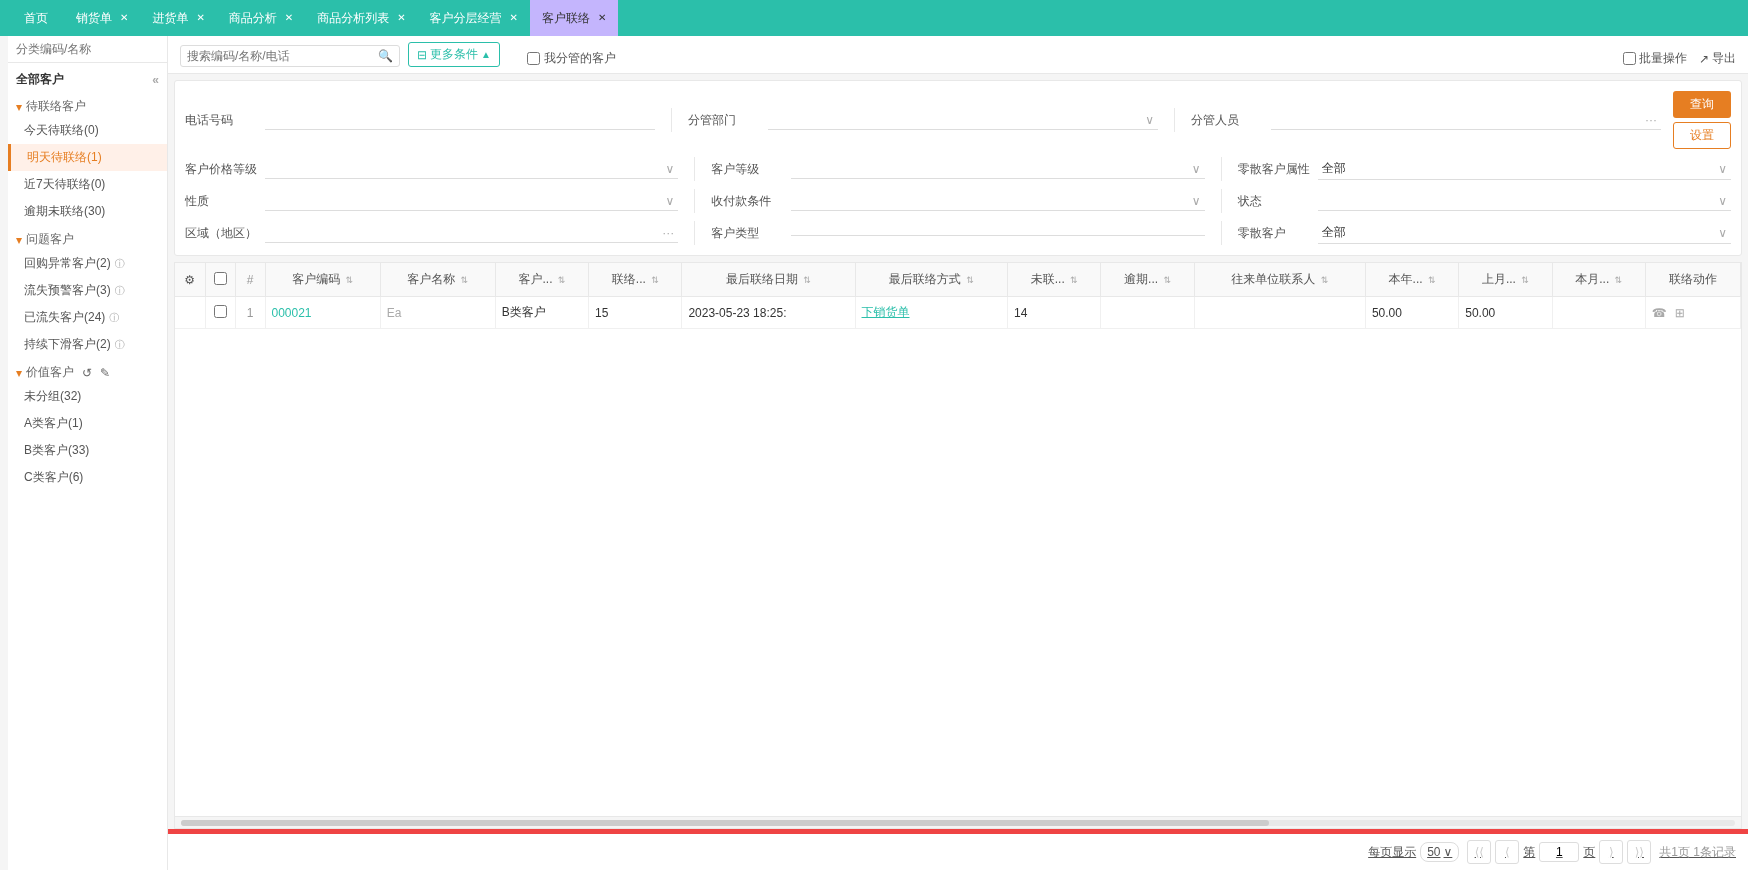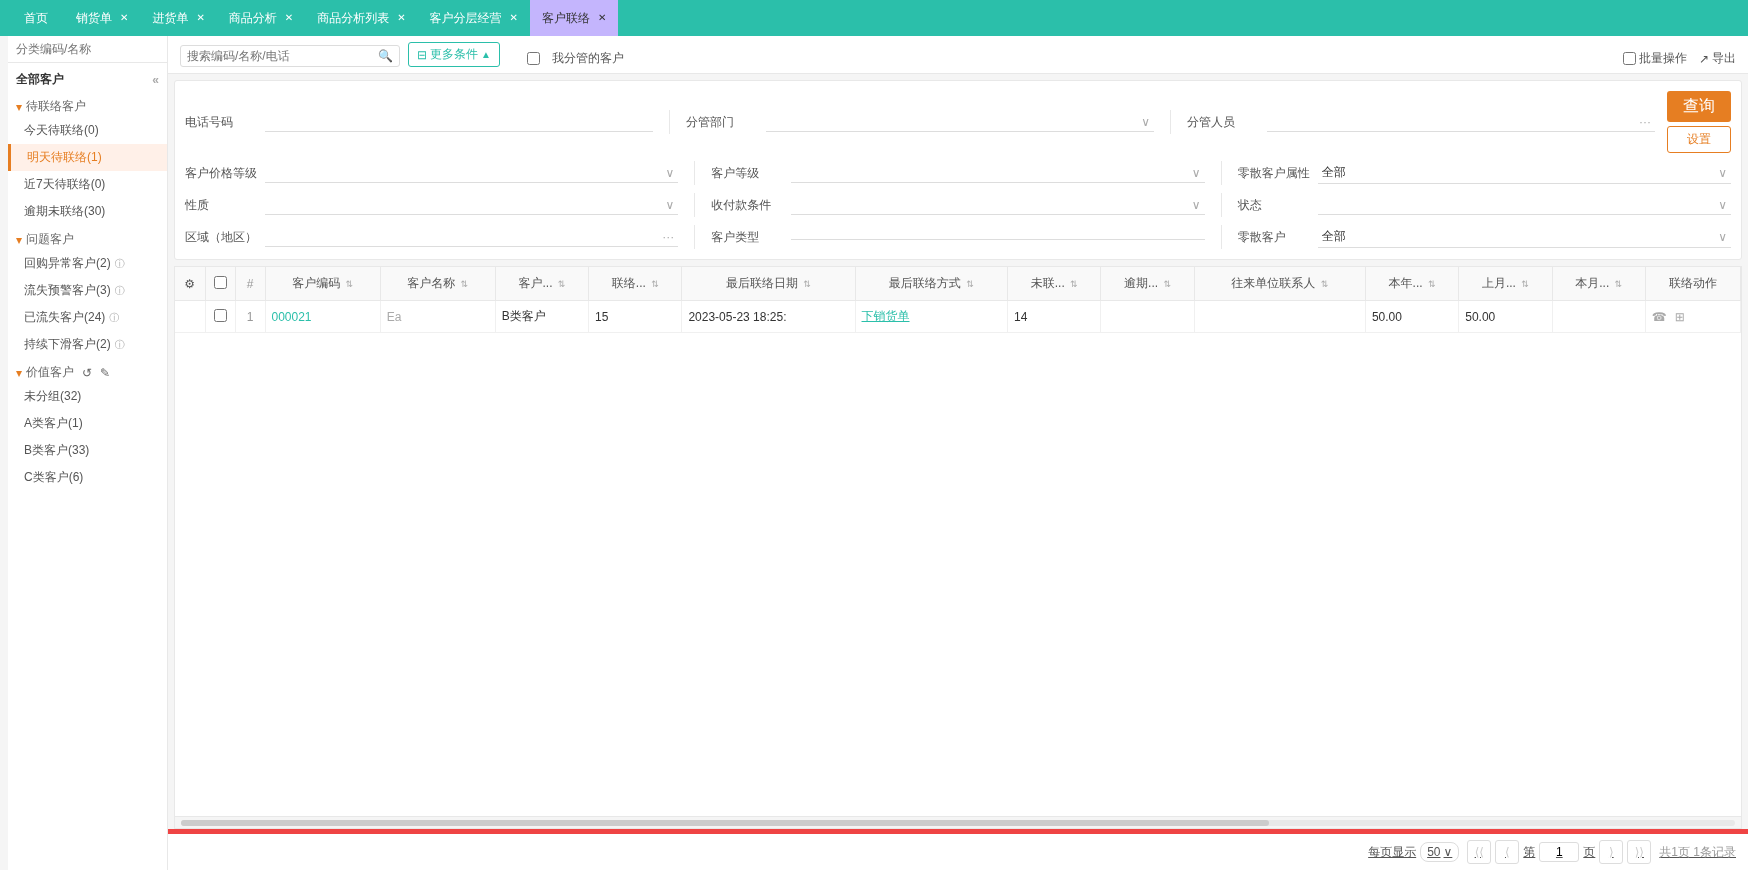--- a/index.html
+++ b/index.html
@@ -130,21 +130,21 @@
       cursor: pointer;
       font-size: 12px;
       border: 1px solid #2bbfaa;
       border-radius: 3px;
       padding: 3px 8px;
     }
     .filter-btn .arrow { font-size: 10px; }
     .my-customers {
       display: flex;
       align-items: center;
-      gap: 12px;
+      gap: 4px;
       color: #555;
       cursor: pointer;
       padding-left: 19px;
     }
     .toolbar-right {
       margin-left: auto;
       display: flex;
       align-items: center;
       gap: 12px;
     }
@@ -213,21 +213,21 @@
       gap: 4px;
       margin-left: 12px;
     }
     .query-btn {
       background: #e67e22;
       color: white;
       border: none;
       padding: 5px 16px;
       border-radius: 3px;
       cursor: pointer;
-      font-size: 16px;
+      font-size: 12px;
     }
     .settings-btn {
       background: white;
       color: #e67e22;
       border: 1px solid #e67e22;
       padding: 4px 16px;
       border-radius: 3px;
       cursor: pointer;
       font-size: 12px;
     }

